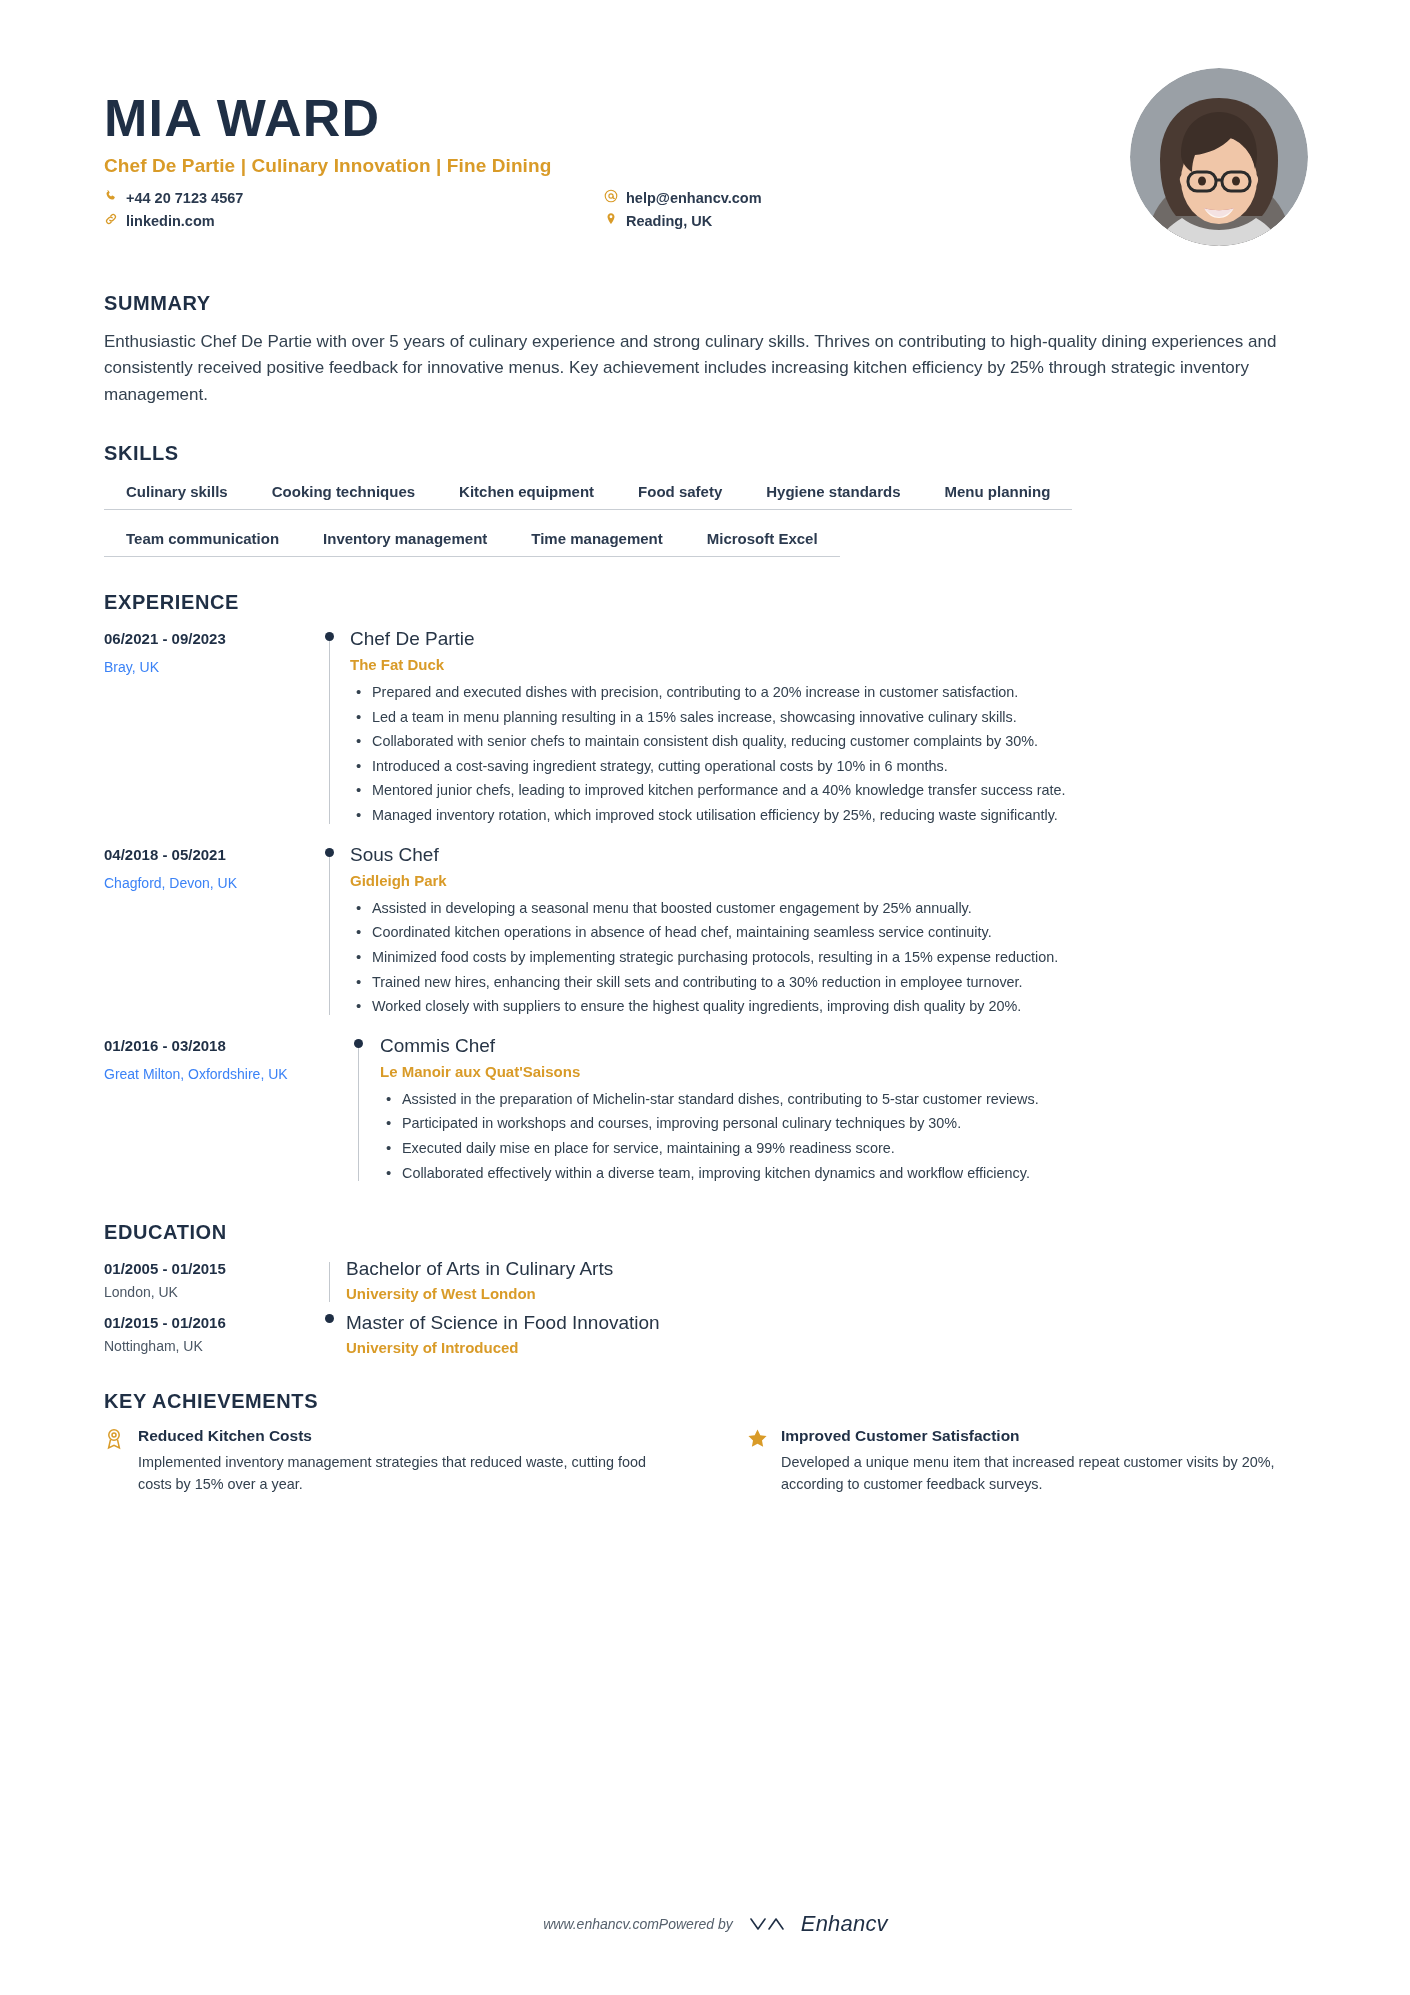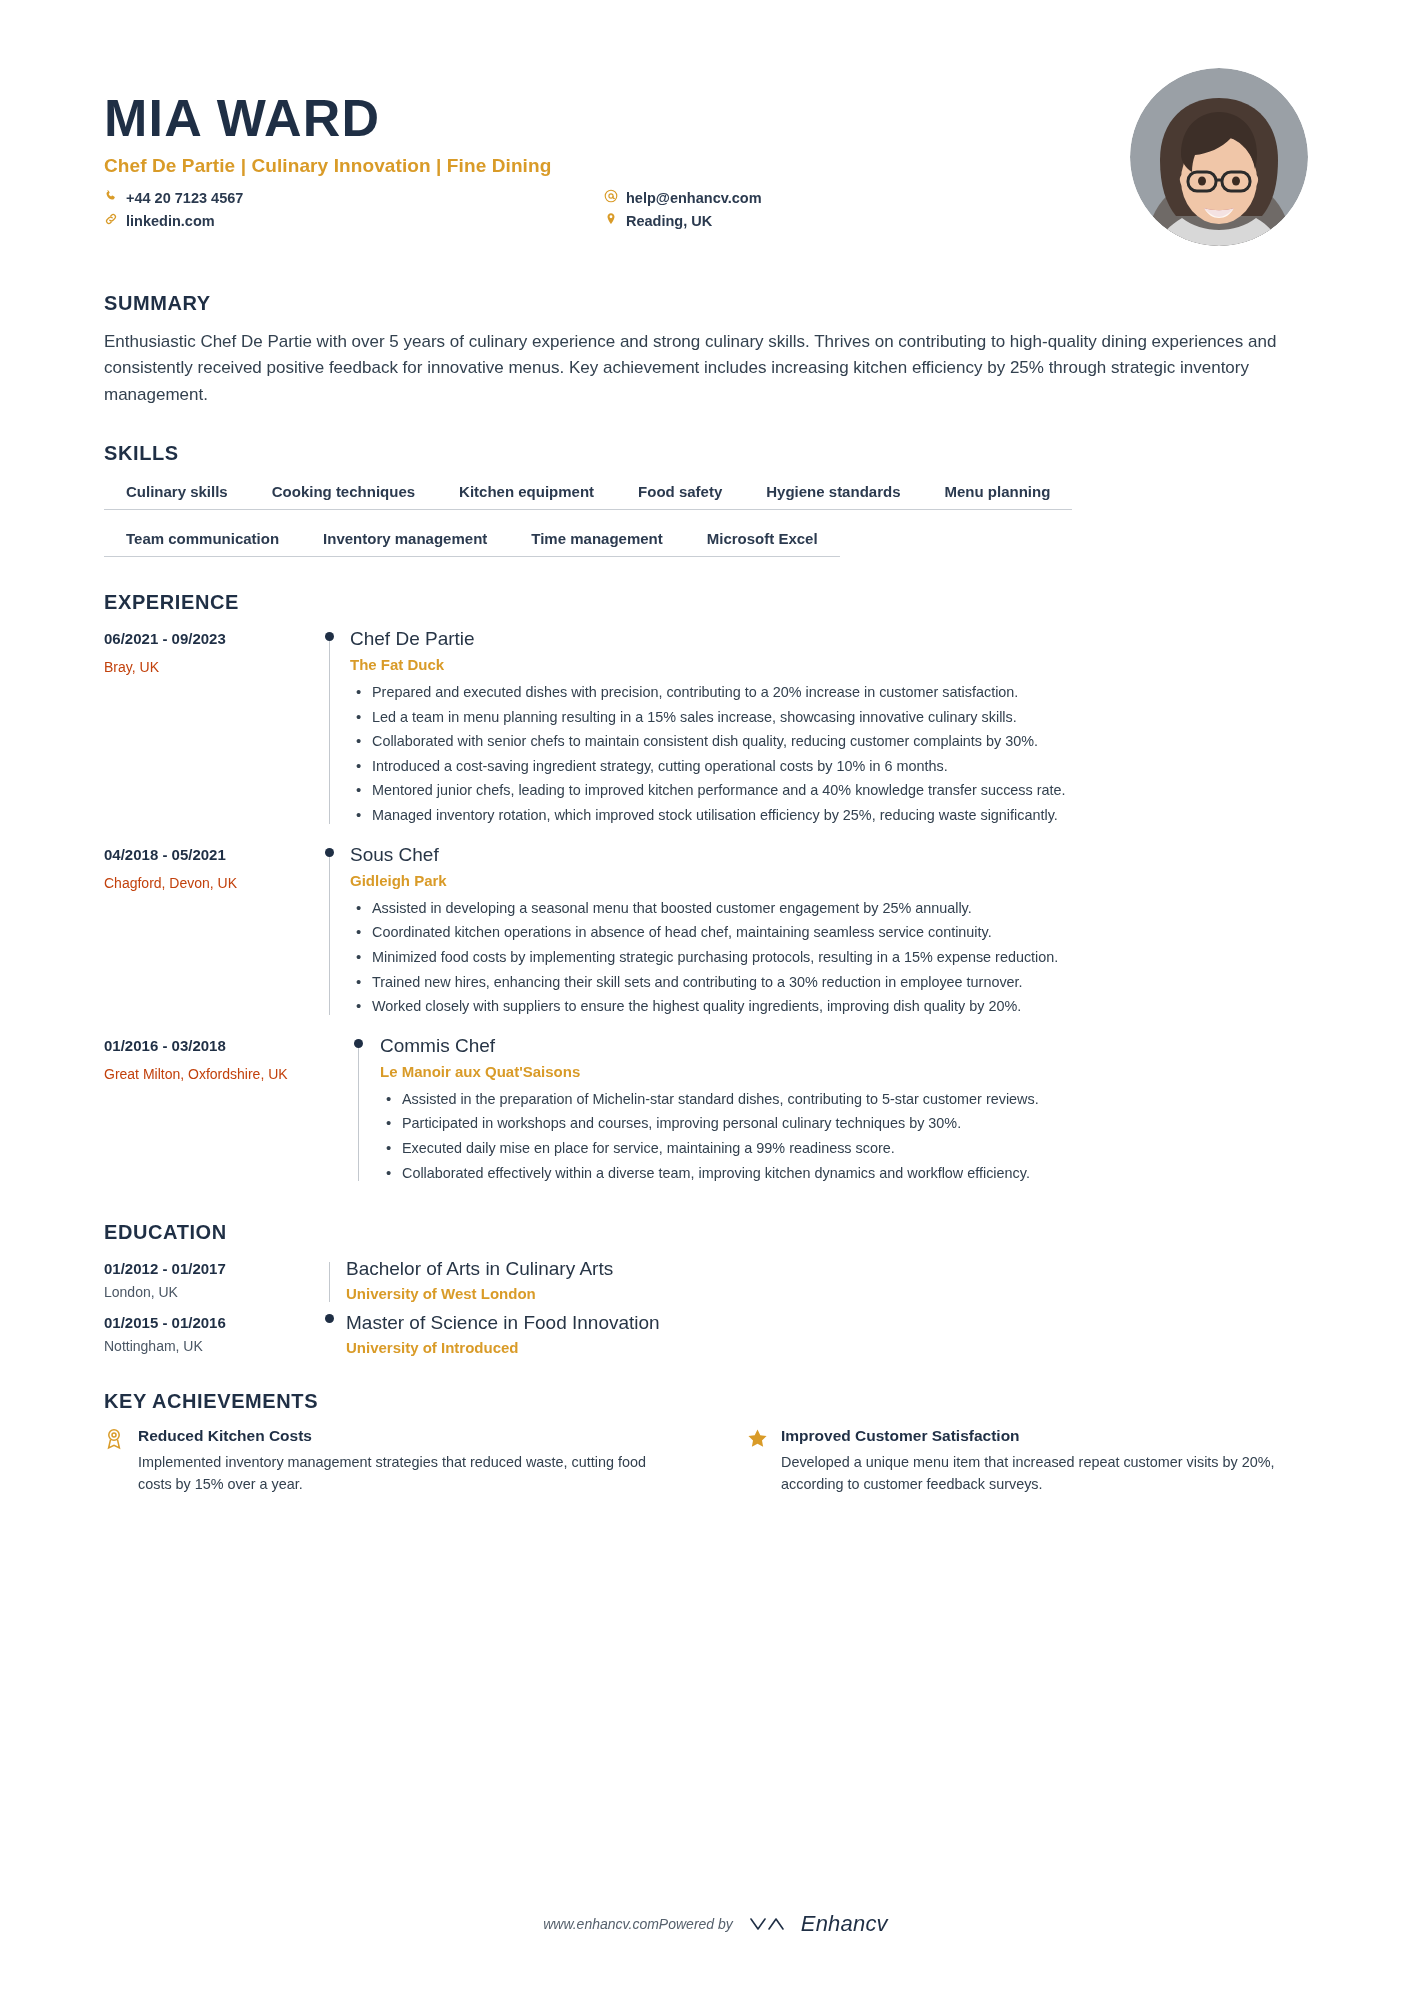--- a/index.html
+++ b/index.html
@@ -113,21 +113,21 @@
     padding-top: 2px;
   }
   .exp-date {
     font-size: 15px;
     font-weight: bold;
     color: #1f2f45;
     margin-bottom: 12px;
   }
   .exp-loc {
     font-size: 14px;
-    color: #c2410c;
+    color: #3b82f6;
   }
   .timeline {
     width: 30px;
     flex: 0 0 30px;
     position: relative;
   }
   .timeline .dot {
     position: absolute;
     top: 4px;
     left: 9px;
@@ -425,21 +425,21 @@
       </div>
     </div>
   </div>
 
   <div class="section">
     <div class="sec-title">EDUCATION</div>
 
     <div class="edu-item">
       <div class="edu-line"></div>
       <div class="edu-left">
-        <div class="edu-date">01/2012 - 01/2017</div>
+        <div class="edu-date">01/2005 - 01/2015</div>
         <div class="edu-loc">London, UK</div>
       </div>
       <div class="edu-right">
         <div class="edu-degree">Bachelor of Arts in Culinary Arts</div>
         <div class="edu-school">University of West London</div>
       </div>
     </div>
 
     <div class="edu-item">
       <div class="edu-dot"></div>

